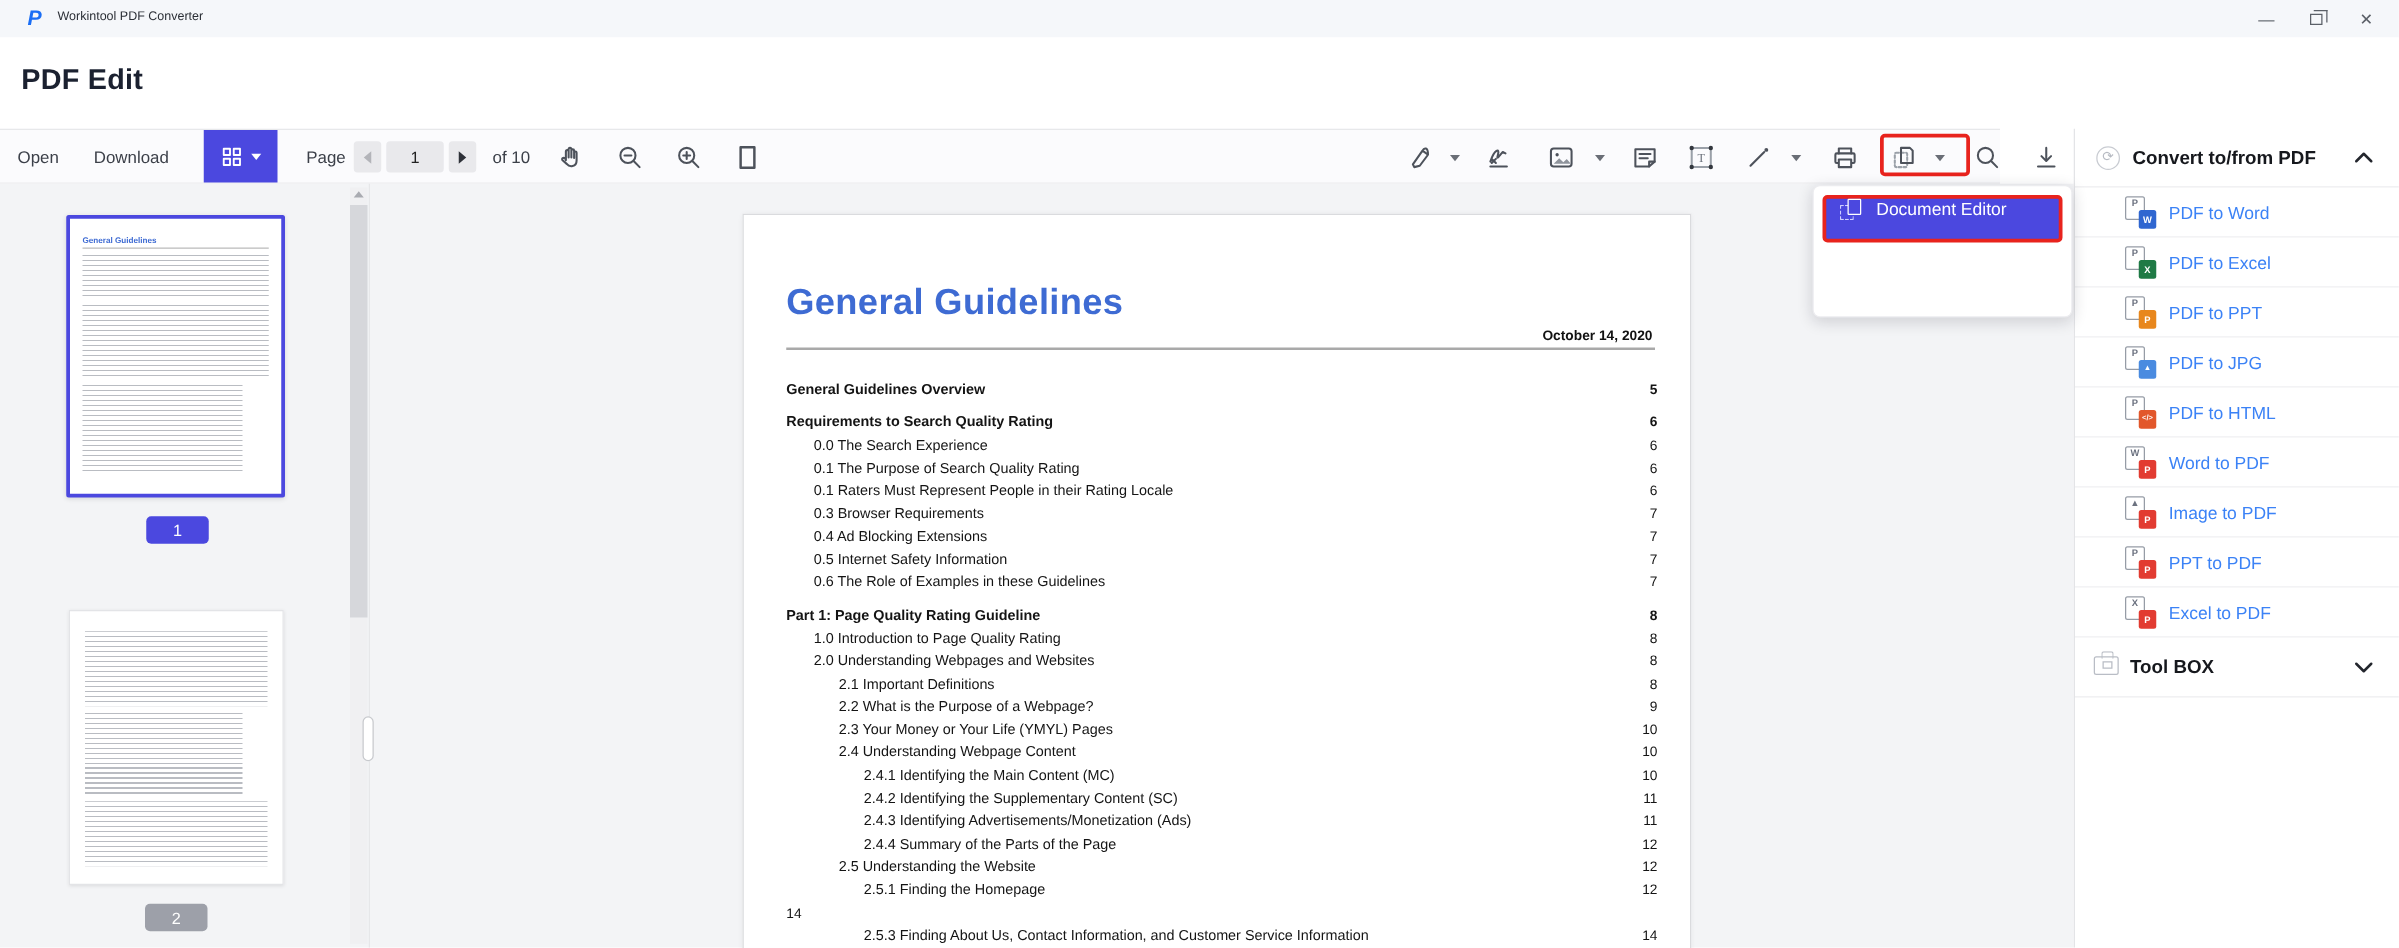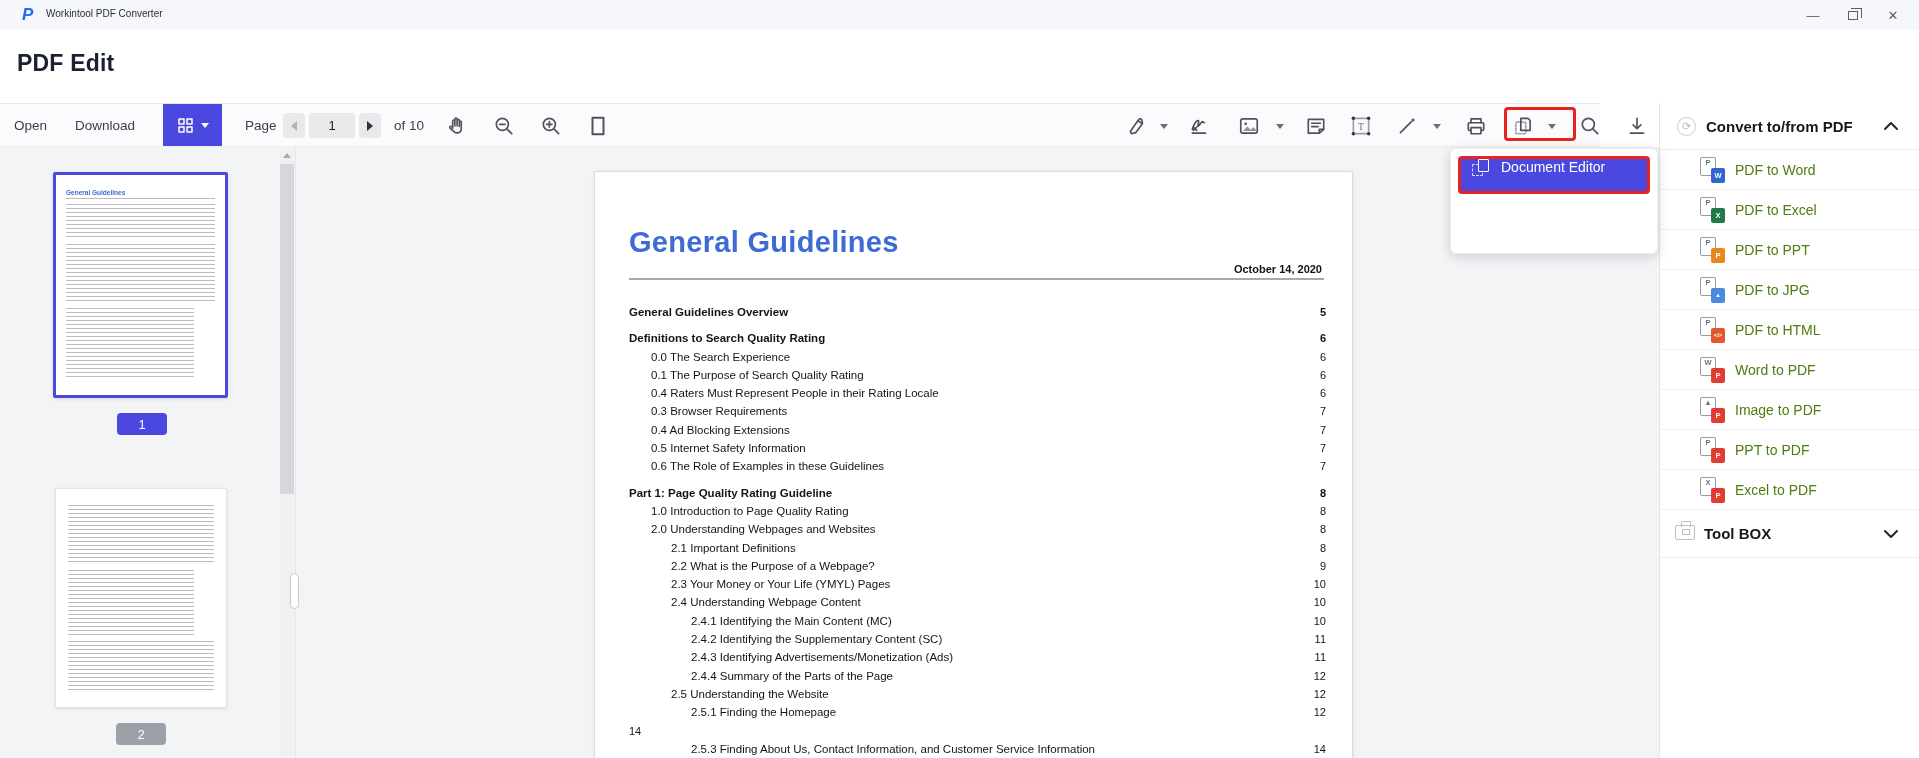--- a/index.html
+++ b/index.html
@@ -103,21 +103,21 @@
   .sidebar { position:absolute; left:1659px; top:103px; width:260px; height:655px; background:#fff;
     border-left:1px solid #e3e4e7; }
   .sb-header { position:relative; height:47px; display:flex; align-items:center; cursor:pointer;
     border-bottom:1px solid #ededf0; }
   .sb-header .txt { font-size:15px; font-weight:700; color:#16181d; margin-left:46px; }
   .sb-sync { position:absolute; left:17px; top:14px; width:19px; height:19px; border:1.5px solid #c9ccd2;
     border-radius:50%; color:#b6bac2; font-size:11px; line-height:16px; text-align:center; }
   .sb-chev { position:absolute; right:20px; top:17px; }
   .sb-item { height:40px; display:flex; align-items:center; border-bottom:1px solid #efeff2; cursor:pointer; }
   .sb-item .dicon { margin-left:40px; }
-  .sb-item .lbl { margin-left:10px; font-size:14px; color:#4d7c0f; }
+  .sb-item .lbl { margin-left:10px; font-size:14px; color:#3b82f6; }
   .dicon { position:relative; width:25px; height:26px; flex:0 0 25px; }
   .dicon .back { position:absolute; left:0; top:0; width:16px; height:19px; border:1.4px solid #969ca6;
     border-radius:2px; background:#fff; font-size:7.5px; font-weight:700; color:#6c7280;
     text-align:center; line-height:10px; }
   .dicon .front { position:absolute; right:0; bottom:0; width:14px; height:15px; border-radius:2px;
     color:#fff; font-weight:700; font-size:7.5px; display:flex; align-items:center; justify-content:center; }
   .sb-toolbox { position:relative; height:48px; display:flex; align-items:center;
     border-bottom:1px solid #ededf0; cursor:pointer; }
   .sb-toolbox .txt { font-size:15px; font-weight:700; color:#16181d; margin-left:44px; }
   .tbox-ic { position:absolute; left:15px; top:15px; width:20px; height:15px; border:1.5px solid #b9bdc5;
@@ -307,33 +307,33 @@
   <div class="pdfpage">
     <div class="doc-title">General Guidelines</div>
     <div class="doc-date">October 14, 2020</div>
     <div class="doc-hr"></div>
     <div class="toc" id="toc">
         <div class="toc-row l0 b">
           <span class="t">General Guidelines Overview</span>
           <span class="p">5</span>
         </div>
         <div class="toc-row l0 b gap">
-          <span class="t">Definitions to Search Quality Rating</span>
+          <span class="t">Requirements to Search Quality Rating</span>
           <span class="p">6</span>
         </div>
         <div class="toc-row l1">
           <span class="t">0.0 The Search Experience</span>
           <span class="p">6</span>
         </div>
         <div class="toc-row l1">
           <span class="t">0.1 The Purpose of Search Quality Rating</span>
           <span class="p">6</span>
         </div>
         <div class="toc-row l1">
-          <span class="t">0.4 Raters Must Represent People in their Rating Locale</span>
+          <span class="t">0.1 Raters Must Represent People in their Rating Locale</span>
           <span class="p">6</span>
         </div>
         <div class="toc-row l1">
           <span class="t">0.3 Browser Requirements</span>
           <span class="p">7</span>
         </div>
         <div class="toc-row l1">
           <span class="t">0.4 Ad Blocking Extensions</span>
           <span class="p">7</span>
         </div>

